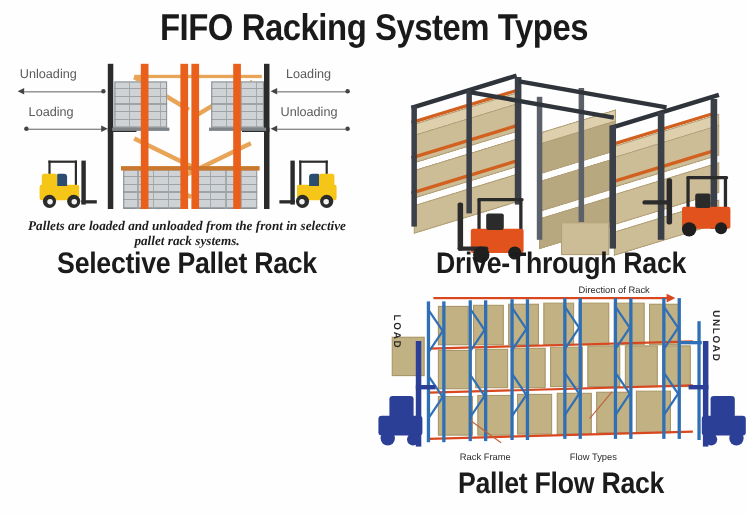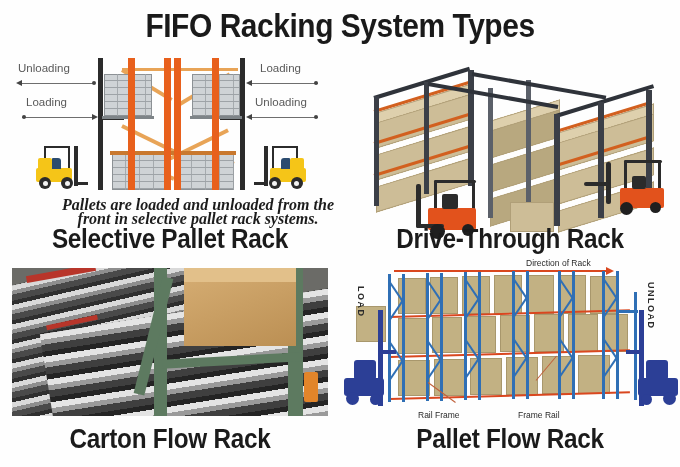--- a/index.html
+++ b/index.html
@@ -37,23 +37,22 @@
     color:#1b1b1b;
     transform:scaleX(0.9);
     letter-spacing:-0.3px;
   }
 
   
   .sp-stage{position:absolute;left:0;top:0;width:340px;height:150px;}
   .sp-caption{
     position:absolute;left:18px;top:146px;width:304px;
     text-align:center;font-style:italic;font-weight:bold;
-    font-size:16px;line-height:14px;color:#1c1c1c;
+    font-size:12px;line-height:14px;color:#1c1c1c;
     font-family:"Liberation Serif",serif;
-    margin-left:28px;
   }
   .arrow-label{
     position:absolute;font-size:11.5px;color:#5a5a5a;
     font-family:Liberation Sans, sans-serif;white-space:nowrap;
   }
   .arrow-line{position:absolute;height:1px;background:#6e6e6e;}
   .arrow-dot{position:absolute;width:4px;height:4px;border-radius:50%;background:#444;}
   .arrow-head{position:absolute;width:0;height:0;border-top:3.5px solid transparent;border-bottom:3.5px solid transparent;}
   .ah-right{border-left:6px solid #444;}
   .ah-left{border-right:6px solid #444;}
@@ -304,41 +303,20 @@
         <div class="fo-dark" style="left:4px;top:44px;width:28px;height:4px;"></div>
         <div class="fo-dark" style="left:30px;top:14px;width:16px;height:15px;"></div>
         <div class="fo-wheel" style="left:18px;top:44px;width:15px;height:15px;"></div>
         <div class="fo-wheel" style="left:50px;top:44px;width:12px;height:12px;"></div>
       </div>
     </div>
 
     <div class="panel-label" style="top:172px;">Drive-Through Rack</div>
   </div>
 
-  <div class="panel" id="panel-cartonflow">
-    <div class="photo">
-      <div class="roller-bed"></div>
-      <div class="roller-bed2"></div>
-
-      <div class="photo-rail" style="left:14px;top:2px;width:70px;height:7px;transform:rotate(-10deg);"></div>
-      <div class="photo-rail" style="left:34px;top:52px;width:52px;height:5px;transform:rotate(-12deg);"></div>
-
-      <div class="photo-beam" style="left:142px;top:0;width:13px;height:148px;"></div>
-      <div class="photo-beam" style="left:136px;top:8px;width:11px;height:120px;transform:rotate(14deg);"></div>
-      <div class="photo-beam" style="left:276px;top:0;width:15px;height:148px;"></div>
-      <div class="photo-beam" style="left:150px;top:88px;width:140px;height:9px;transform:rotate(-3deg);"></div>
-
-      <div class="photo-box" style="left:172px;top:0;width:112px;height:78px;">
-        <div class="flap"></div>
-      </div>
-
-      <div class="photo-orange" style="left:292px;top:104px;width:14px;height:30px;"></div>
-    </div>
-    <div class="panel-label" style="top:172px;">Carton Flow Rack</div>
-  </div>
 
   <div class="panel" id="panel-palletflow">
     <div class="pf">
 
       <div class="pf-flow-arrow" style="left:54px;top:18px;width:214px;"></div>
       <div class="pf-flow-head" style="left:266px;top:15px;"></div>
       <div class="pf-flow-label" style="left:186px;top:6px;">Direction of Rack</div>
 
       <div class="pf-pallet" style="left:58px;top:26px;width:28px;height:36px;"></div>
       <div class="pf-pallet" style="left:90px;top:25px;width:28px;height:37px;"></div>
@@ -410,23 +388,23 @@
       <div class="pf-diag" style="left:263px;top:85px;width:24px;transform:rotate(56deg);"></div>
       <div class="pf-diag" style="left:263px;top:125px;width:24px;transform:rotate(-56deg);"></div>
 
       <div class="pf-frame" style="left:294px;top:40px;width:3px;height:108px;"></div>
       <div class="pf-frame" style="left:278px;top:58px;width:20px;height:3px;"></div>
 
       <div class="pf-vert" style="left:16px;top:34px;">LOAD</div>
       <div class="pf-vert" style="left:306px;top:30px;">UNLOAD</div>
 
       <div class="pf-leader" style="left:88px;top:130px;width:34px;transform:rotate(36deg);"></div>
-      <div class="pf-callout" style="left:78px;top:158px;">Rail Frame</div>
+      <div class="pf-callout" style="left:78px;top:158px;">Rack Frame</div>
       <div class="pf-leader" style="left:196px;top:128px;width:32px;transform:rotate(-50deg);"></div>
-      <div class="pf-callout" style="left:178px;top:158px;">Frame Rail</div>
+      <div class="pf-callout" style="left:178px;top:158px;">Flow Types</div>
 
       <div class="fk-blue" style="left:2px;top:106px;width:56px;height:56px;">
         <div class="fb-part" style="left:36px;top:-48px;width:5px;height:96px;"></div>
         <div class="fb-part" style="left:36px;top:-8px;width:18px;height:4px;"></div>
         <div class="fb-part" style="left:12px;top:2px;width:22px;height:20px;border-radius:3px;"></div>
         <div class="fb-part" style="left:2px;top:20px;width:40px;height:18px;border-radius:3px;"></div>
         <div class="fb-wheel" style="left:4px;top:34px;width:13px;height:13px;"></div>
         <div class="fb-wheel" style="left:28px;top:36px;width:11px;height:11px;"></div>
       </div>
 

